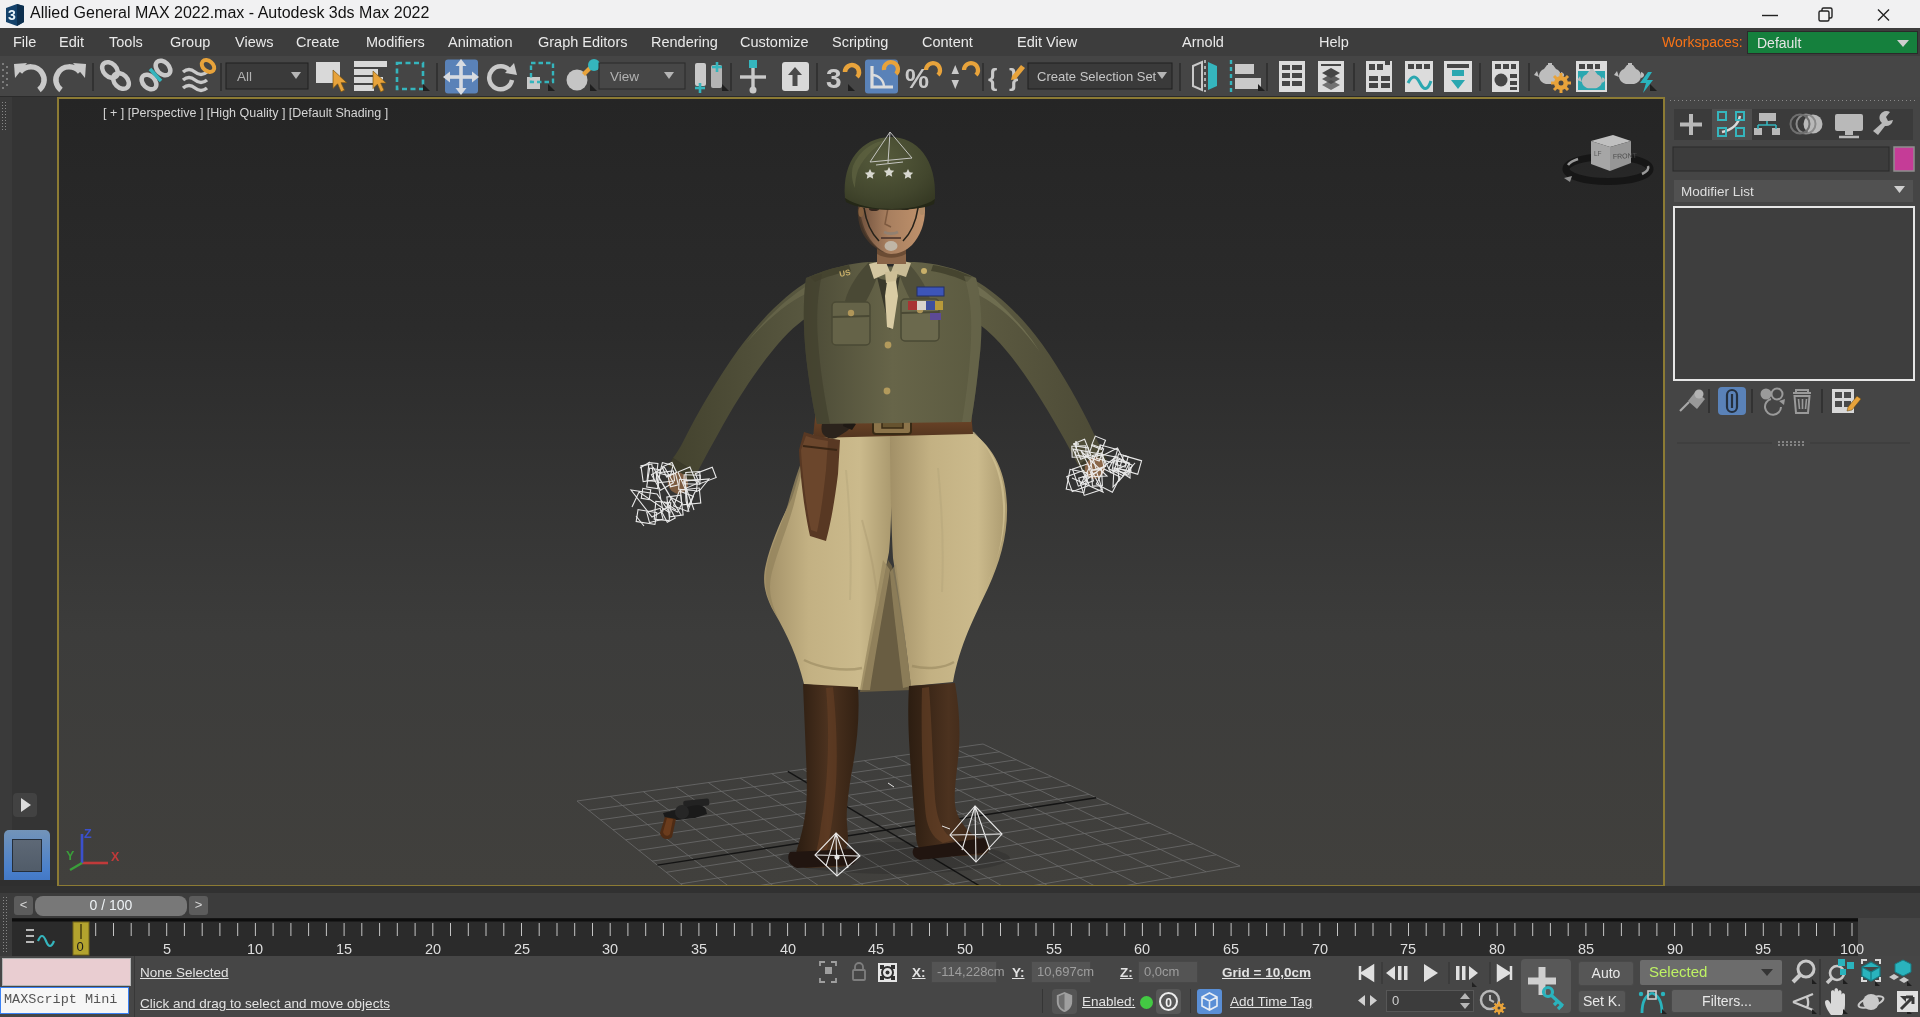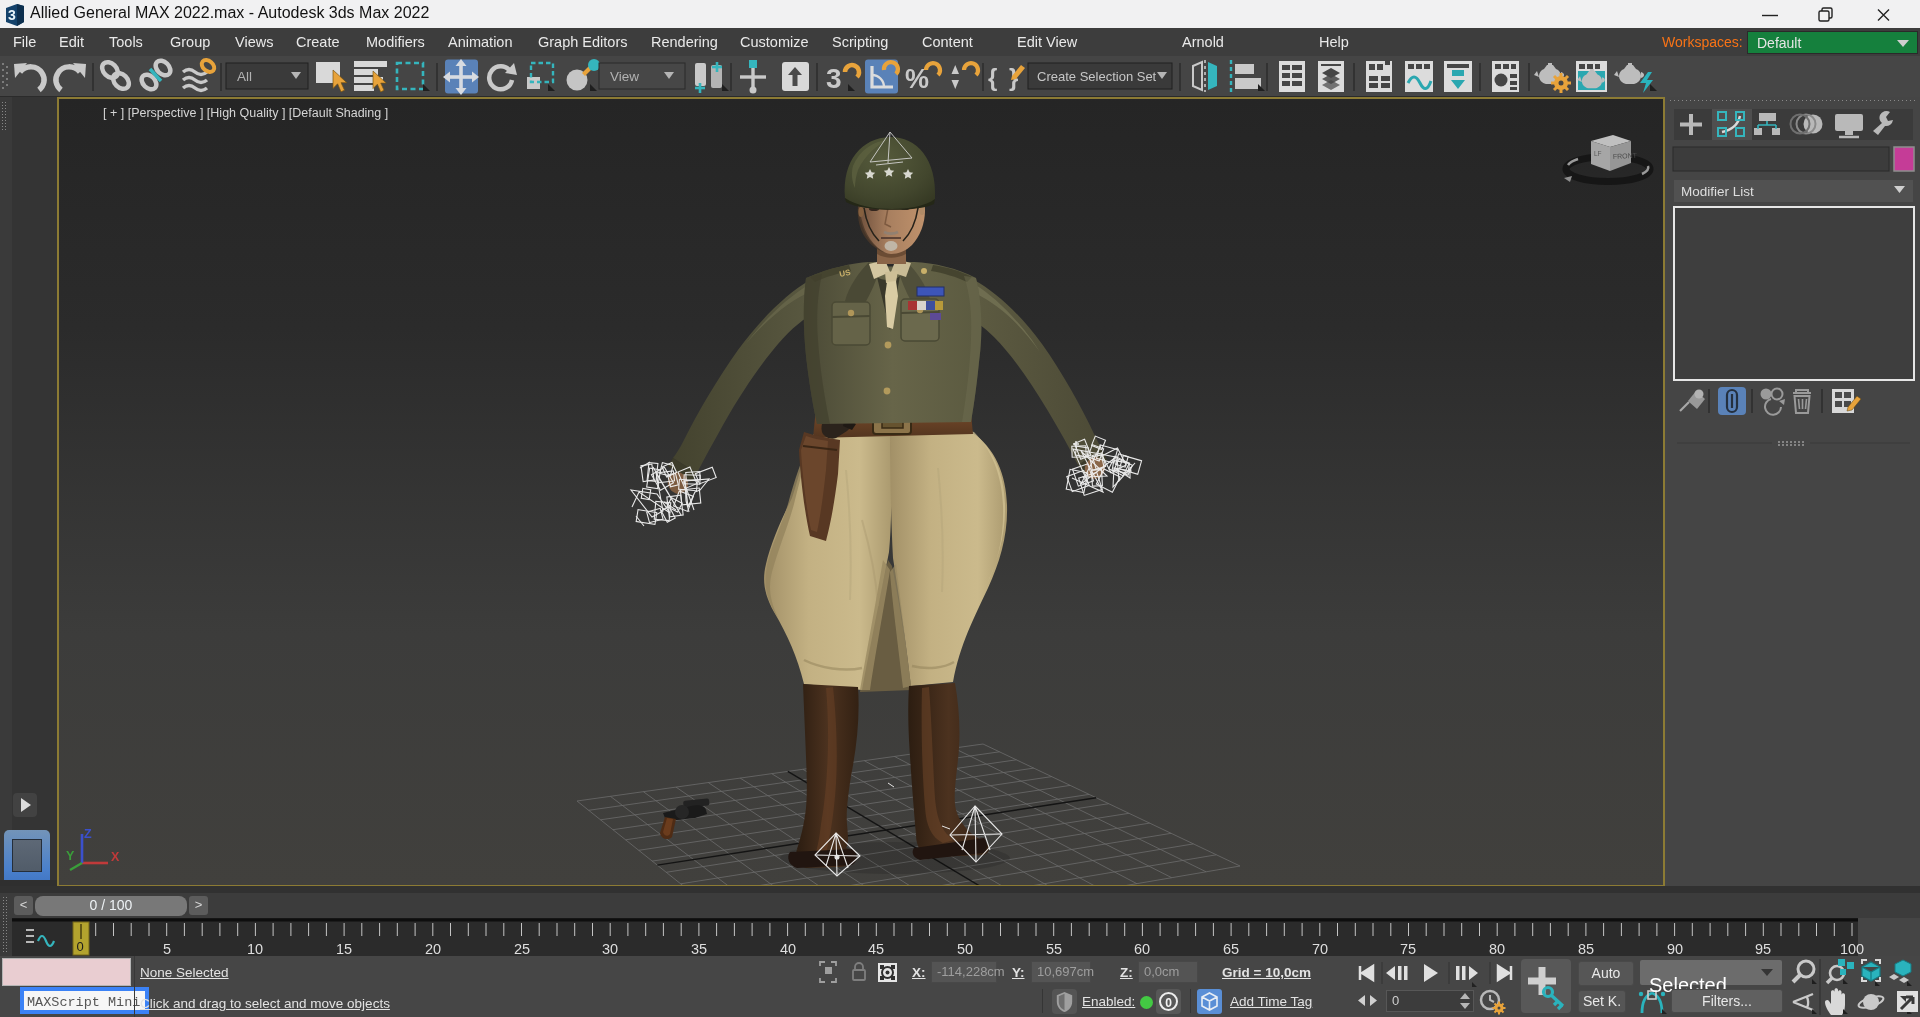--- a/index.html
+++ b/index.html
@@ -728,21 +728,21 @@
   <line x1="81" y1="5" x2="81" y2="20" stroke="#4a4010" stroke-width="1.5"></line>
   <text x="80" y="32" font-size="13" fill="#1c1c1c" text-anchor="middle" font-family="Liberation Sans">0</text>
 </svg>
 </div>
 
 <div style="position:absolute;left:0;top:918px;width:12px;height:38px;background:#3a3a3a"></div>
 <div class="grip" style="left:2px;top:896px;height:56px;z-index:6"></div>
 <div id="status">
 
   <div style="position:absolute;left:2px;top:2px;width:129px;height:28px;background:#e9cdd1;border:1px solid #b5b5b5"></div>
-  <div style="position:absolute;left:20px;top:31px;width:129px;height:27px;background:#f6f6f6;border:4px solid #3b82f6;overflow:hidden">
+  <div style="position:absolute;left:0;top:31px;width:129px;height:27px;background:#f6f6f6;border:1px solid #3b82f6;overflow:hidden">
     <span style="position:absolute;left:3px;top:4px;font-family:'Liberation Mono',monospace;font-size:13.5px;color:#555;white-space:nowrap">MAXScript Mini</span>
   </div>
   <div style="position:absolute;left:134px;top:0;width:1px;height:61px;background:#383838"></div>
   <div class="lbl" style="left:140px;top:9px">None Selected</div>
   <div class="lbl" style="left:140px;top:40px">Click and drag to select and move objects</div>
 
   <svg style="position:absolute;left:816px;top:3px" width="90" height="26" viewBox="0 0 90 26">
     <g stroke="#9f9f9f" stroke-width="1.8" fill="none">
       <path d="M4,7 v-4 h5 M15,3 h5 v4 M20,19 v4 h-5 M9,23 H4 v-4"></path>
       <rect x="9" y="8" width="7" height="7" fill="#9f9f9f" stroke="none"></rect>
@@ -845,21 +845,21 @@
 
   <svg style="position:absolute;left:1636px;top:33px" width="32" height="26" viewBox="0 0 32 26">
     <path d="M6,24 C6,12 10,6 16,4 M26,24 C26,12 22,6 16,4" stroke="#2ab3bd" stroke-width="2.8" fill="none"></path>
     <circle cx="5" cy="5" r="2.2" fill="#2ab3bd"></circle>
       <circle cx="27" cy="5" r="2.2" fill="#2ab3bd"></circle>
     <rect x="12" y="2" width="8" height="8" fill="none" stroke="#cfcfcf" stroke-width="1.6"></rect>
     <path d="M26,20 l5,5 h-5 Z" fill="#222"></path>
   </svg>
 
   <div style="position:absolute;left:1640px;top:4px;width:142px;height:25px;background:#6c6c6c;border-radius:2px">
-    <span style="position:absolute;left:9px;top:14px;font-size:20px;color:#ffffff">Selected</span>
+    <span style="position:absolute;left:9px;top:3px;font-size:15px;color:#bef264">Selected</span>
     <span style="position:absolute;right:9px;top:9px;width:0;height:0;border-left:6px solid transparent;border-right:6px solid transparent;border-top:7px solid #353535"></span>
   </div>
 
   <div class="btn" style="left:1671px;top:33px;width:112px;height:24px;font-size:14px;line-height:22px;background:#606060">Filters...</div>
 
   <svg style="position:absolute;left:1790px;top:1px" width="130" height="60" viewBox="0 0 130 60">
 
     <circle cx="16" cy="12" r="8" fill="none" stroke="#c9c9c9" stroke-width="3"></circle>
     <line x1="10" y1="18" x2="3" y2="25" stroke="#c9c9c9" stroke-width="4"></line>
 

